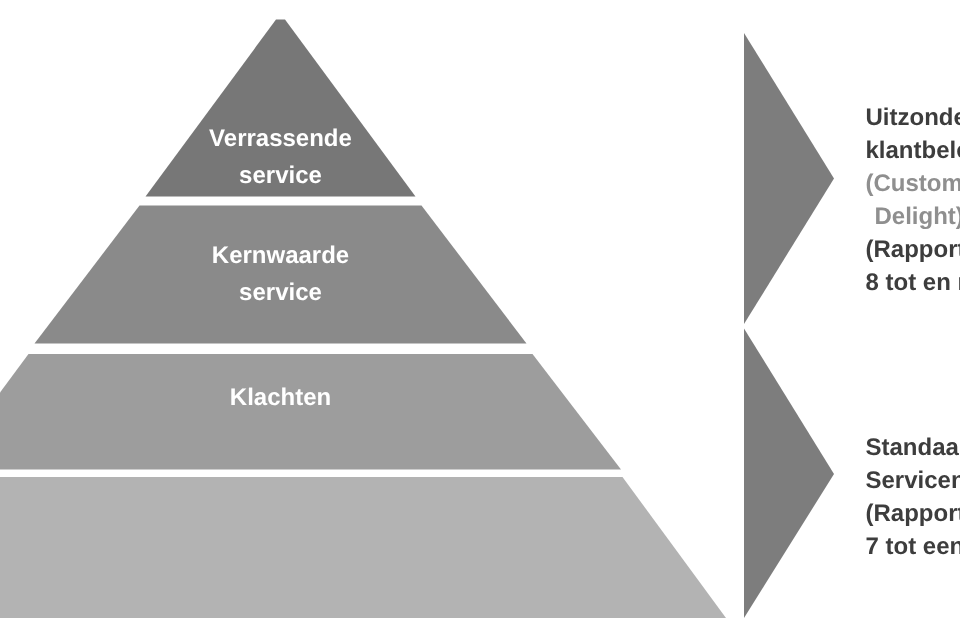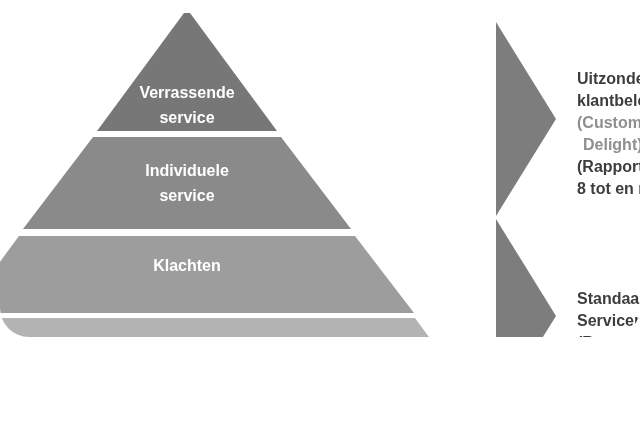--- a/index.html
+++ b/index.html
@@ -1,23 +1,22 @@
 <!DOCTYPE html>
 <html style="--background: #ffffff; --level1: #777777; --level2: #8a8a8a; --level3: #9d9d9d; --level4: #b3b3b3; --arrow: #7d7d7d; --label_white: #ffffff; --text_dark: #3d3d3d; --text_gray: #8f8f8f;"><head>
 <meta charset="utf-8">
 <style>
   html, body { margin: 0; padding: 0; }
   #stage {
     position: relative;
     width: 640px;
-    height: 337px;
+    height: 426px;
     background: var(--background, #ffffff);
     overflow: hidden;
     font-family: "Liberation Sans", sans-serif;
-    border-radius: 29px;
   }
   #shapes { position: absolute; left: 0; top: 0; }
   .lvl1 { fill: var(--level1, #777777); }
   .lvl2 { fill: var(--level2, #8a8a8a); }
   .lvl3 { fill: var(--level3, #9d9d9d); }
   .lvl4 { fill: var(--level4, #b3b3b3); }
   .arrow { fill: var(--arrow, #7d7d7d); }
   .pyr-label {
     position: absolute;
     left: 37px;
@@ -54,21 +53,21 @@
     <polygon class="arrow" points="496,22 556,119 496,216"></polygon>
     <polygon class="arrow" points="496,219 556,316 496,412"></polygon>
   </svg>
 
   <div class="pyr-label" style="top:80px">
     <div>Verrassende</div>
     <div>service</div>
   </div>
 
   <div class="pyr-label" style="top:158px">
-    <div>Individuele</div>
+    <div>Kernwaarde</div>
     <div>service</div>
   </div>
 
   <div class="pyr-label" style="top:253px">
     <div>Klachten</div>
   </div>
 
 
   <div class="annotation" style="top:68px">
     <div class="ann-dark">Uitzonderlijke</div>

